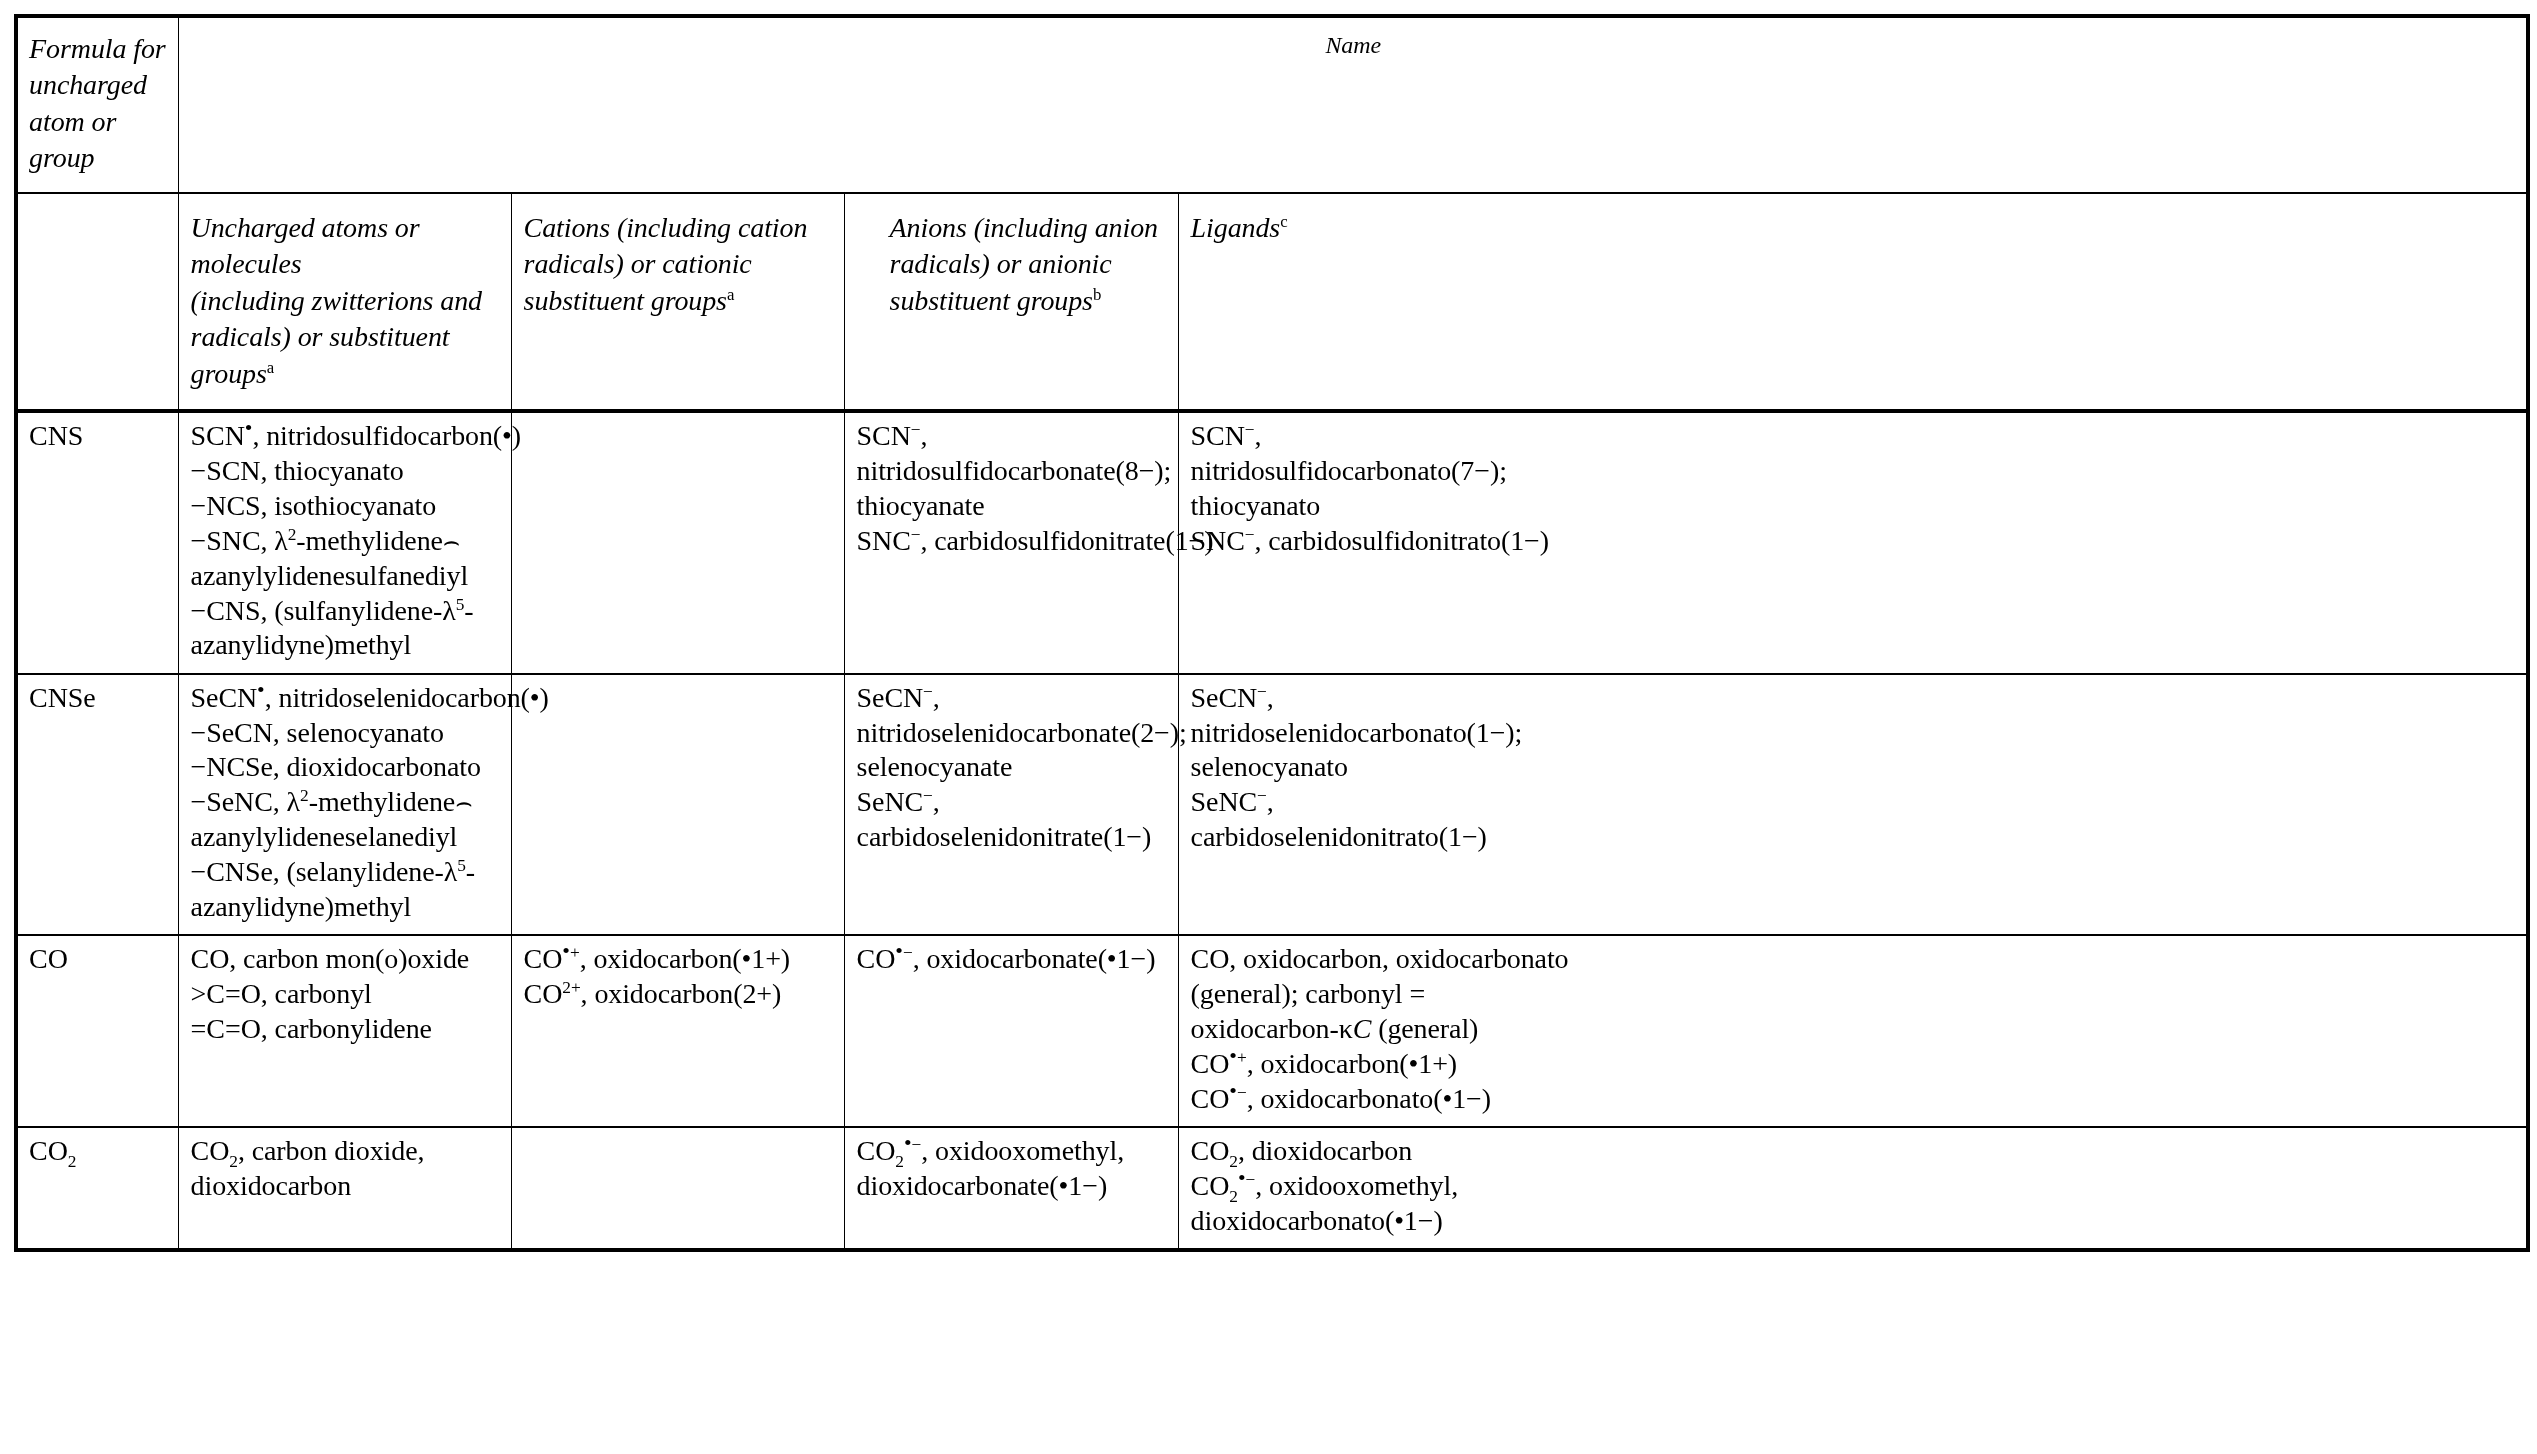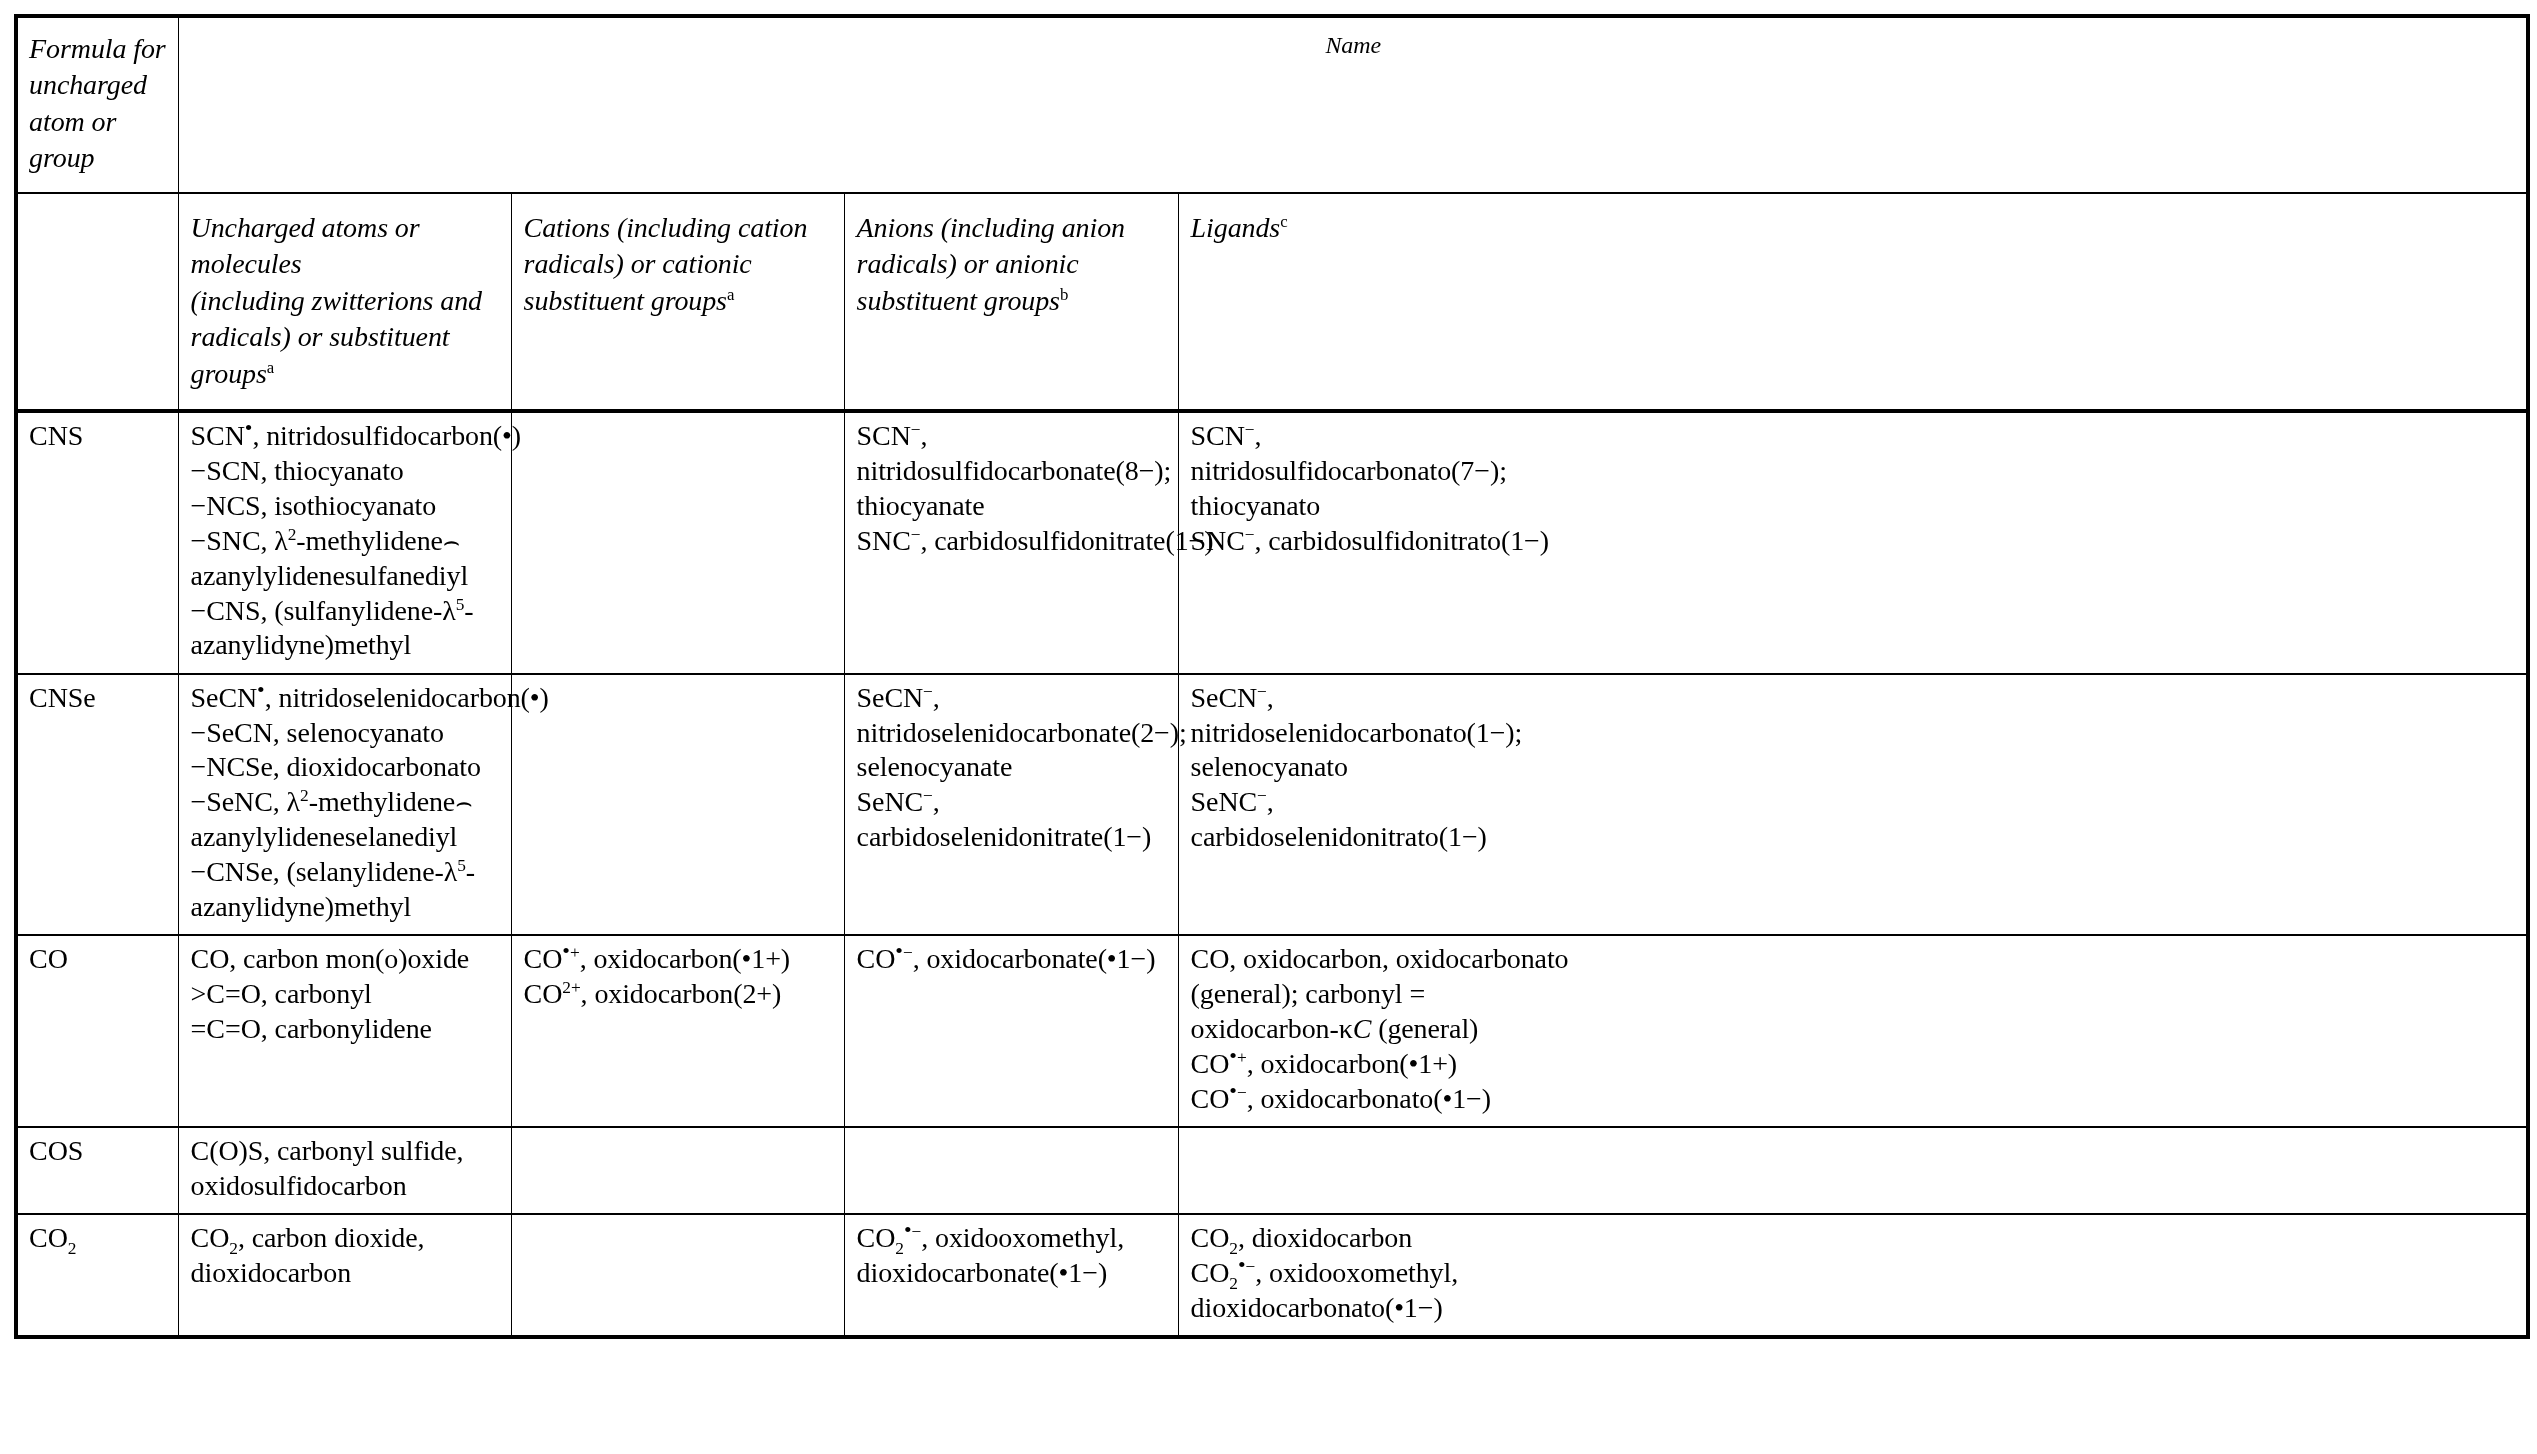--- a/index.html
+++ b/index.html
@@ -157,21 +157,21 @@
 
         <td>
           <div class="ital" style="line-height:1.30;">
             <div>Cations (including cation</div>
             <div>radicals) or cationic</div>
             <div>substituent groups<span class="supnote">a</span></div>
           </div>
         </td>
 
         <td>
-          <div class="ital" style="line-height:1.30;">
+          <div class="ital" style="line-height:1.30;margin-left:33px;">
             <div>Anions (including anion</div>
             <div>radicals) or anionic</div>
             <div>substituent groups<span class="supnote">b</span></div>
           </div>
         </td>
 
         <td>
           <div class="ital" style="line-height:1.30;">
             <div>Ligands<span class="supnote">c</span></div>
           </div>
@@ -248,30 +248,20 @@
         </td>
         <td>
           <div class="line">CO, oxidocarbon, oxidocarbonato</div>
           <div class="line">(general); carbonyl <span class="eqsp">=</span></div>
           <div class="line">oxidocarbon-κ<span class="kappaC">C</span> (general)</div>
           <div class="line">CO<span class="rad">•</span><sup>+</sup>, oxidocarbon(•1+)</div>
           <div class="line">CO<span class="rad">•</span><sup>−</sup>, oxidocarbonato(•1−)</div>
         </td>
       </tr>
 
-      <tr class="body-row">
-        <td class="col-formula">COS</td>
-        <td>
-          <div class="line">C(O)S, carbonyl sulfide,</div>
-          <div class="line">oxidosulfidocarbon</div>
-        </td>
-        <td></td>
-        <td></td>
-        <td></td>
-      </tr>
 
       <tr class="body-row">
         <td class="col-formula">CO<sub>2</sub></td>
         <td>
           <div class="line">CO<sub>2</sub>, carbon dioxide,</div>
           <div class="line">dioxidocarbon</div>
         </td>
         <td></td>
         <td>
           <div class="line">CO<sub>2</sub><span class="rad">•</span><sup>−</sup>, oxidooxomethyl,</div>

